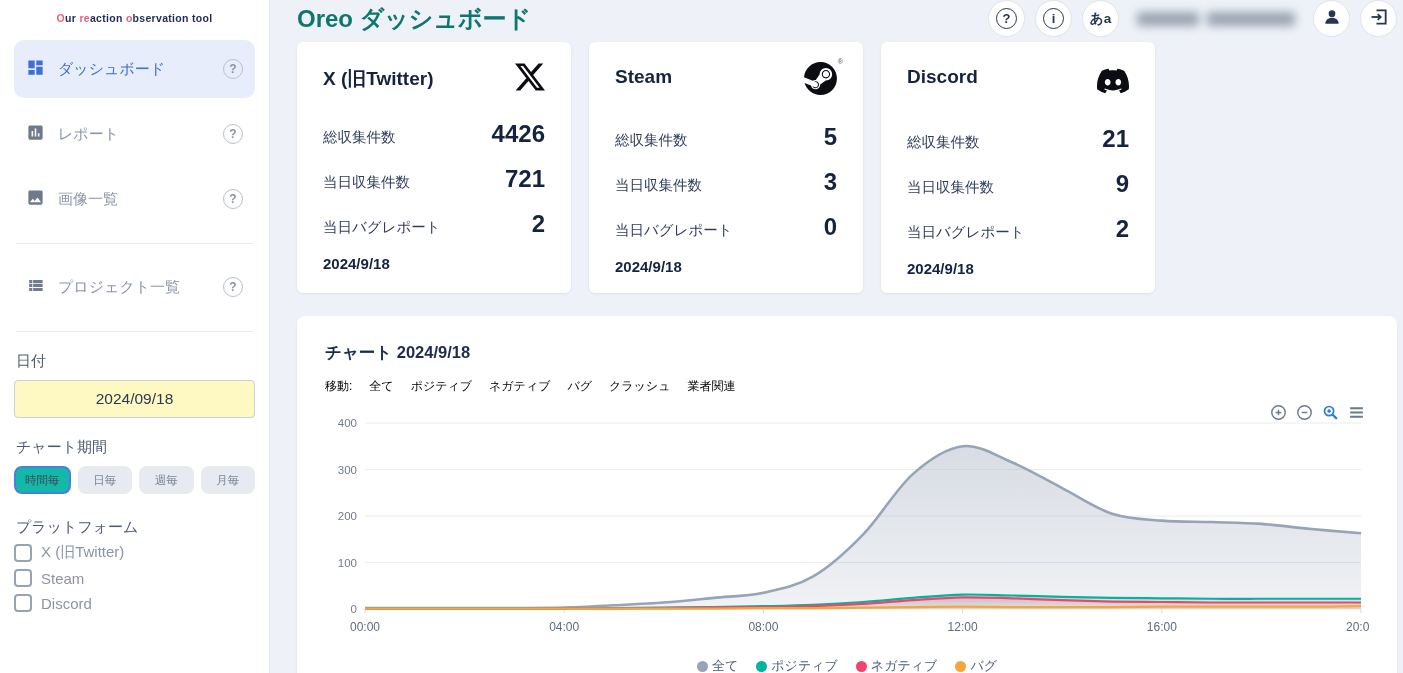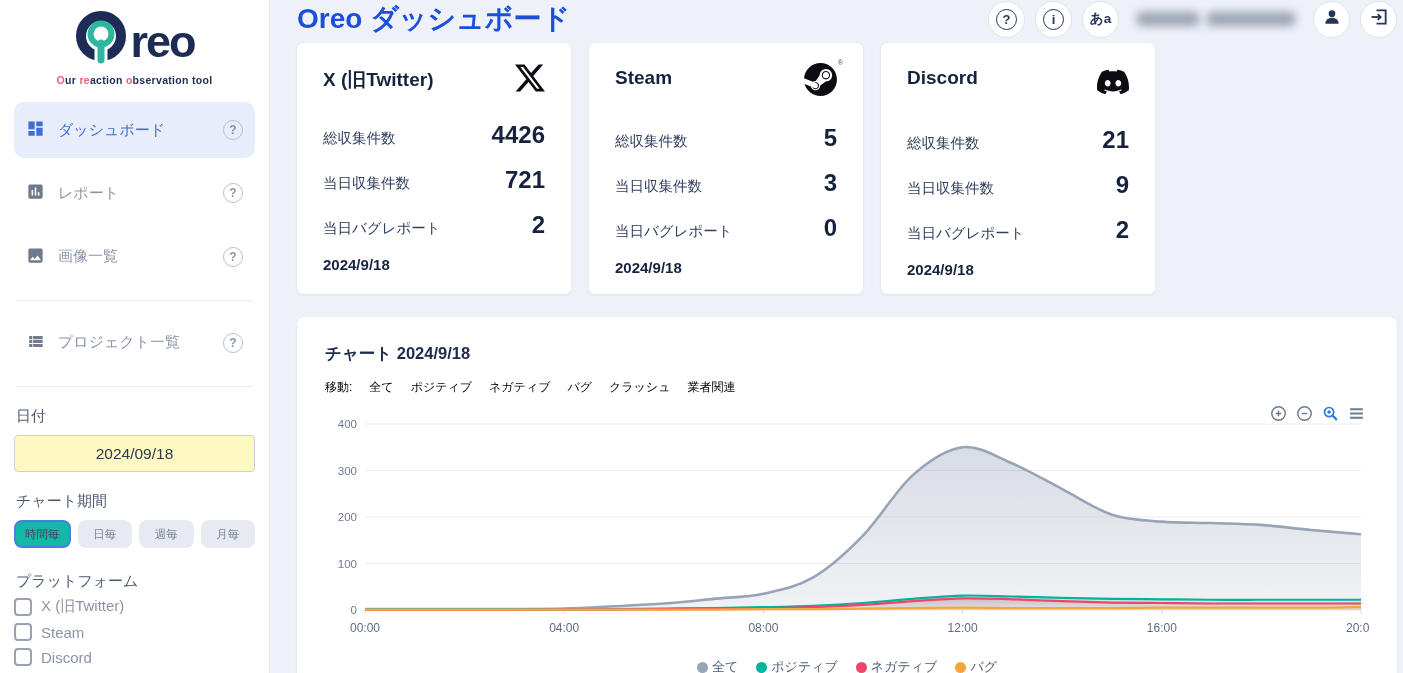--- a/index.html
+++ b/index.html
@@ -39,21 +39,21 @@
   .period-btn {
     flex:1; height:28px; border-radius:8px; border:1px solid transparent;
     background:#e7ebf1; color:#7b8698; font-size:11.5px; font-family:inherit; cursor:pointer;
   }
   .period-btn.active { background:#14b8a6; border:2px solid #4a7fe0; color:#3f4a63; }
   .platform-row { display:flex; align-items:center; gap:9px; margin-bottom:7px; color:#8b94a6; font-size:15px; }
   .cb { width:18px; height:18px; border:2px solid #98a2b1; border-radius:4px; background:#fff; cursor:pointer; }
   
   .main { flex:1; padding:0 6px 0 27px; display:flex; flex-direction:column; }
   .topbar { height:58px; display:flex; align-items:center; }
-  .page-title { font-size:28px; font-weight:700; color:#1d4ed8; }
+  .page-title { font-size:24px; font-weight:700; color:#0f766e; }
   .topbar-right { margin-left:auto; display:flex; align-items:center; gap:10px; }
   .icon-circle {
     width:37px; height:37px; border-radius:50%; background:#fff; border:1px solid #dfe4ea;
     display:flex; align-items:center; justify-content:center; cursor:pointer; color:#273654;
   }
   .glyph-ring {
     width:21px; height:21px; border:1.8px solid #273654; border-radius:50%;
     display:flex; align-items:center; justify-content:center; font-size:13px; font-weight:700;
   }
   .lang-glyph { font-size:13.5px; font-weight:600; }
@@ -83,31 +83,20 @@
   .tool-icon { cursor:pointer; display:flex; }
   .legend { display:flex; justify-content:center; gap:18px; margin-top:10px; font-size:13px; color:#4c5c76; }
   .legend-item { display:flex; align-items:center; gap:4px; cursor:pointer; }
   .legend-dot { width:11px; height:11px; border-radius:50%; }
 </style>
 </head>
 <body>
 
 <aside class="sidebar">
   <div class="logo">
-    <div class="logo-row">
-      <span>
-        <svg width="54" height="58" viewBox="0 0 54 58">
-          <circle cx="27" cy="26" r="20" fill="none" stroke="#1d2c54" stroke-width="10"></circle>
-          <line x1="27" y1="32" x2="27" y2="52" stroke="#fff" stroke-width="13"></line>
-          <circle cx="27" cy="24" r="10.5" fill="none" stroke="#2eb7a0" stroke-width="6"></circle>
-          <line x1="27" y1="33" x2="27" y2="50" stroke="#2eb7a0" stroke-width="7" stroke-linecap="round"></line>
-        </svg>
-      </span>
-      <span class="logo-word">reo</span>
-    </div>
     <div class="tagline"><span class="accent">O</span><span>ur </span><span class="accent">re</span><span>action </span><span class="accent">o</span><span>bservation tool</span></div>
   </div>
 
   <div class="nav-item active">
     <span>
       <svg width="19" height="19" viewBox="0 0 24 24" fill="#3d6fd6">
           <path d="M3 13h8V3H3v10zm0 8h8v-6H3v6zm10 0h8V11h-8v10zm0-18v6h8V3h-8z"></path>
         </svg>
     </span>
     <span class="nav-label">ダッシュボード</span>

